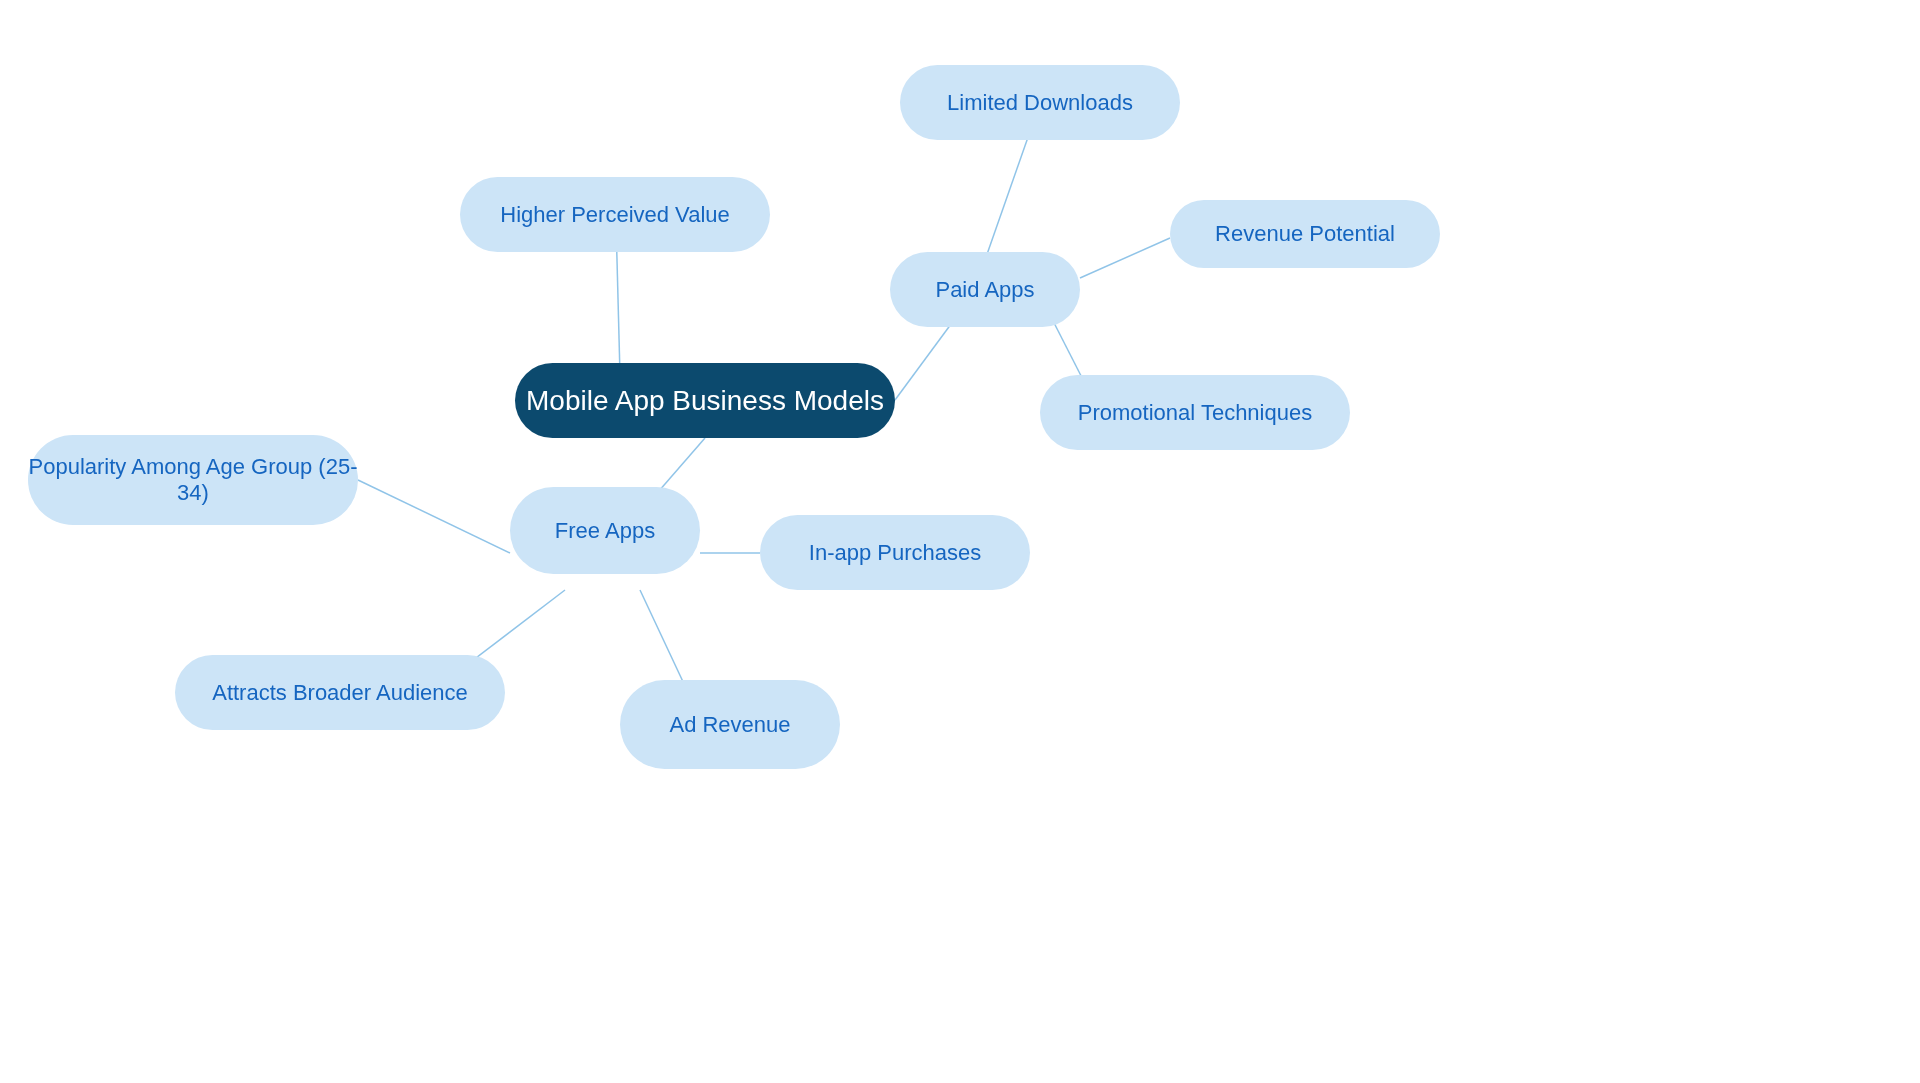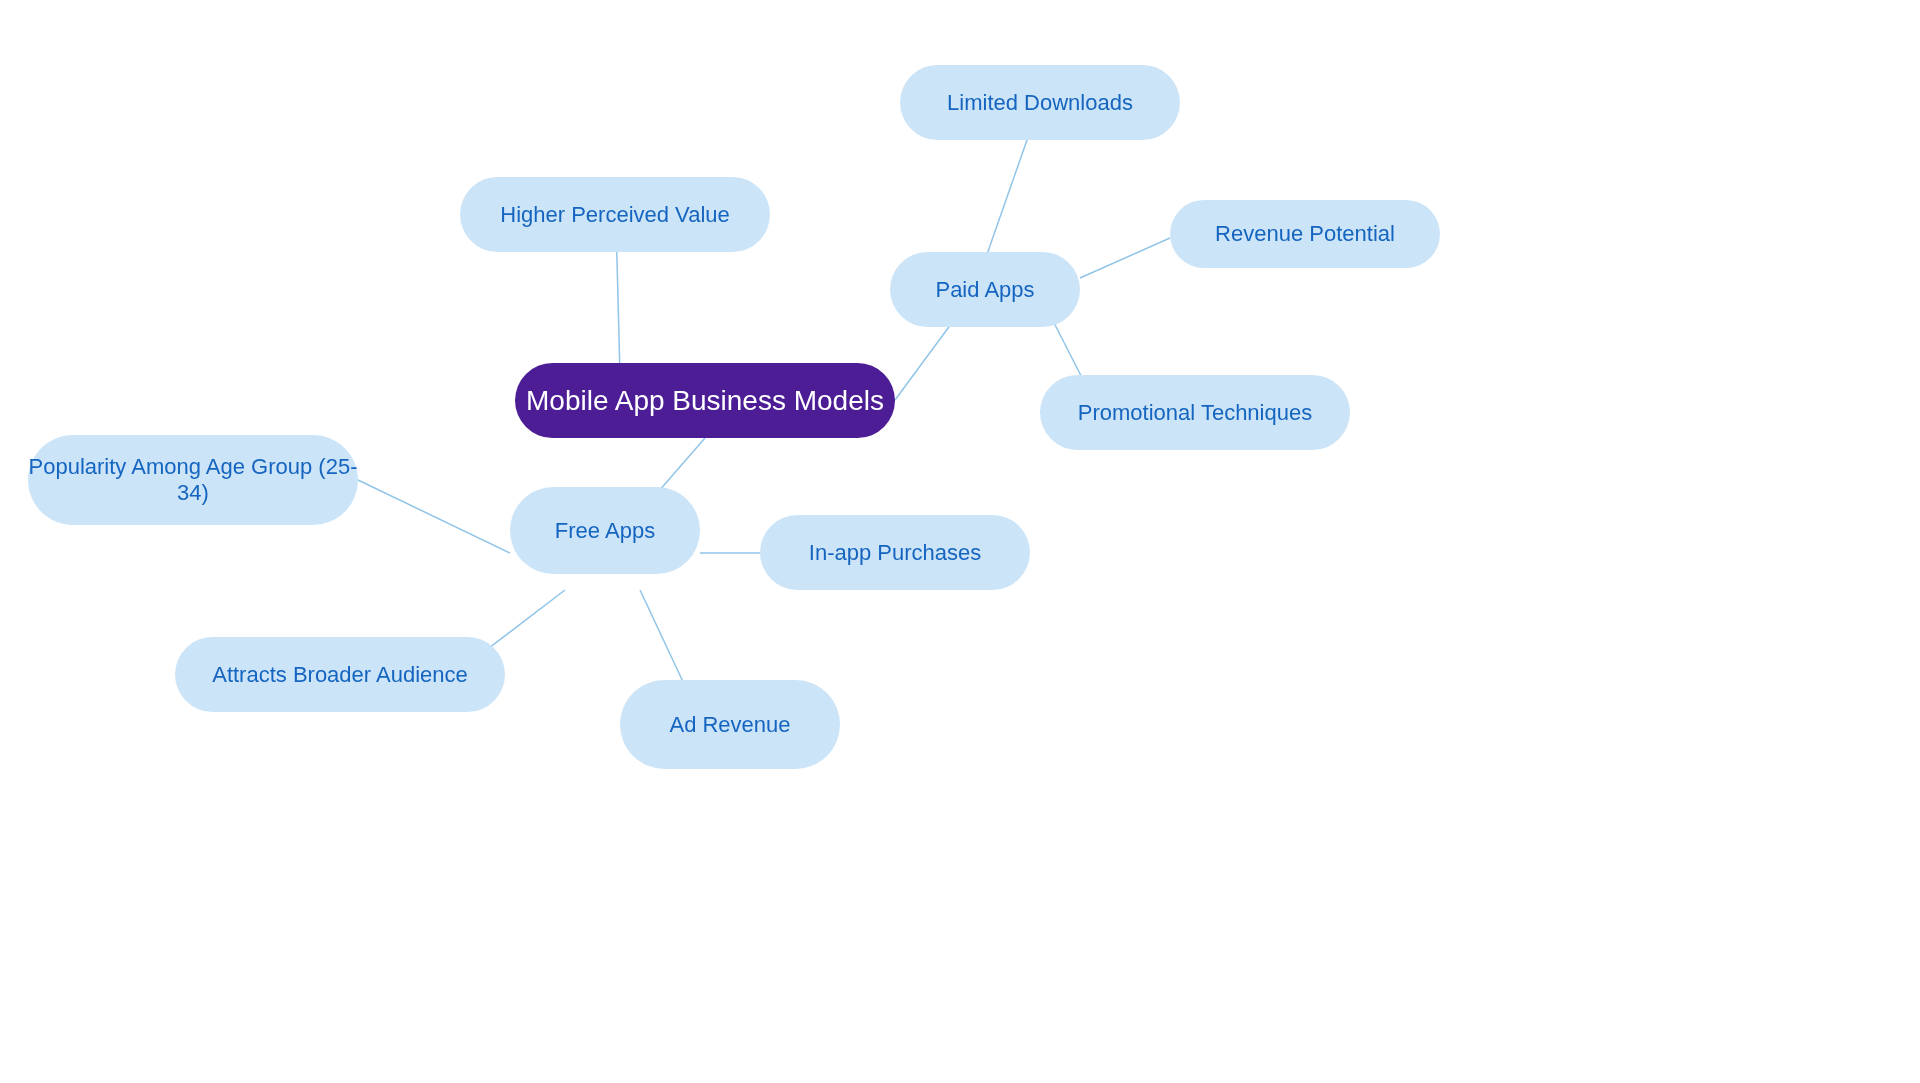--- a/index.html
+++ b/index.html
@@ -26,21 +26,21 @@
       border-radius: 50px;
       display: flex;
       align-items: center;
       justify-content: center;
       text-align: center;
       z-index: 2;
       cursor: default;
     }
 
     .node-center {
-      background: #4c1d95;
+      background: #0c4a6e;
       color: #ffffff;
       font-size: 28px;
       font-weight: 500;
       width: 380px;
       height: 75px;
       left: 515px;
       top: 363px;
     }
 
     .node-branch {
@@ -113,21 +113,21 @@
       height: 75px;
       left: 760px;
       top: 515px;
     }
 
     
     .node-aba {
       width: 330px;
       height: 75px;
       left: 175px;
-      top: 637px;
+      top: 655px;
     }
 
     
     .node-ar {
       width: 220px;
       height: 89px;
       left: 620px;
       top: 680px;
     }
 

